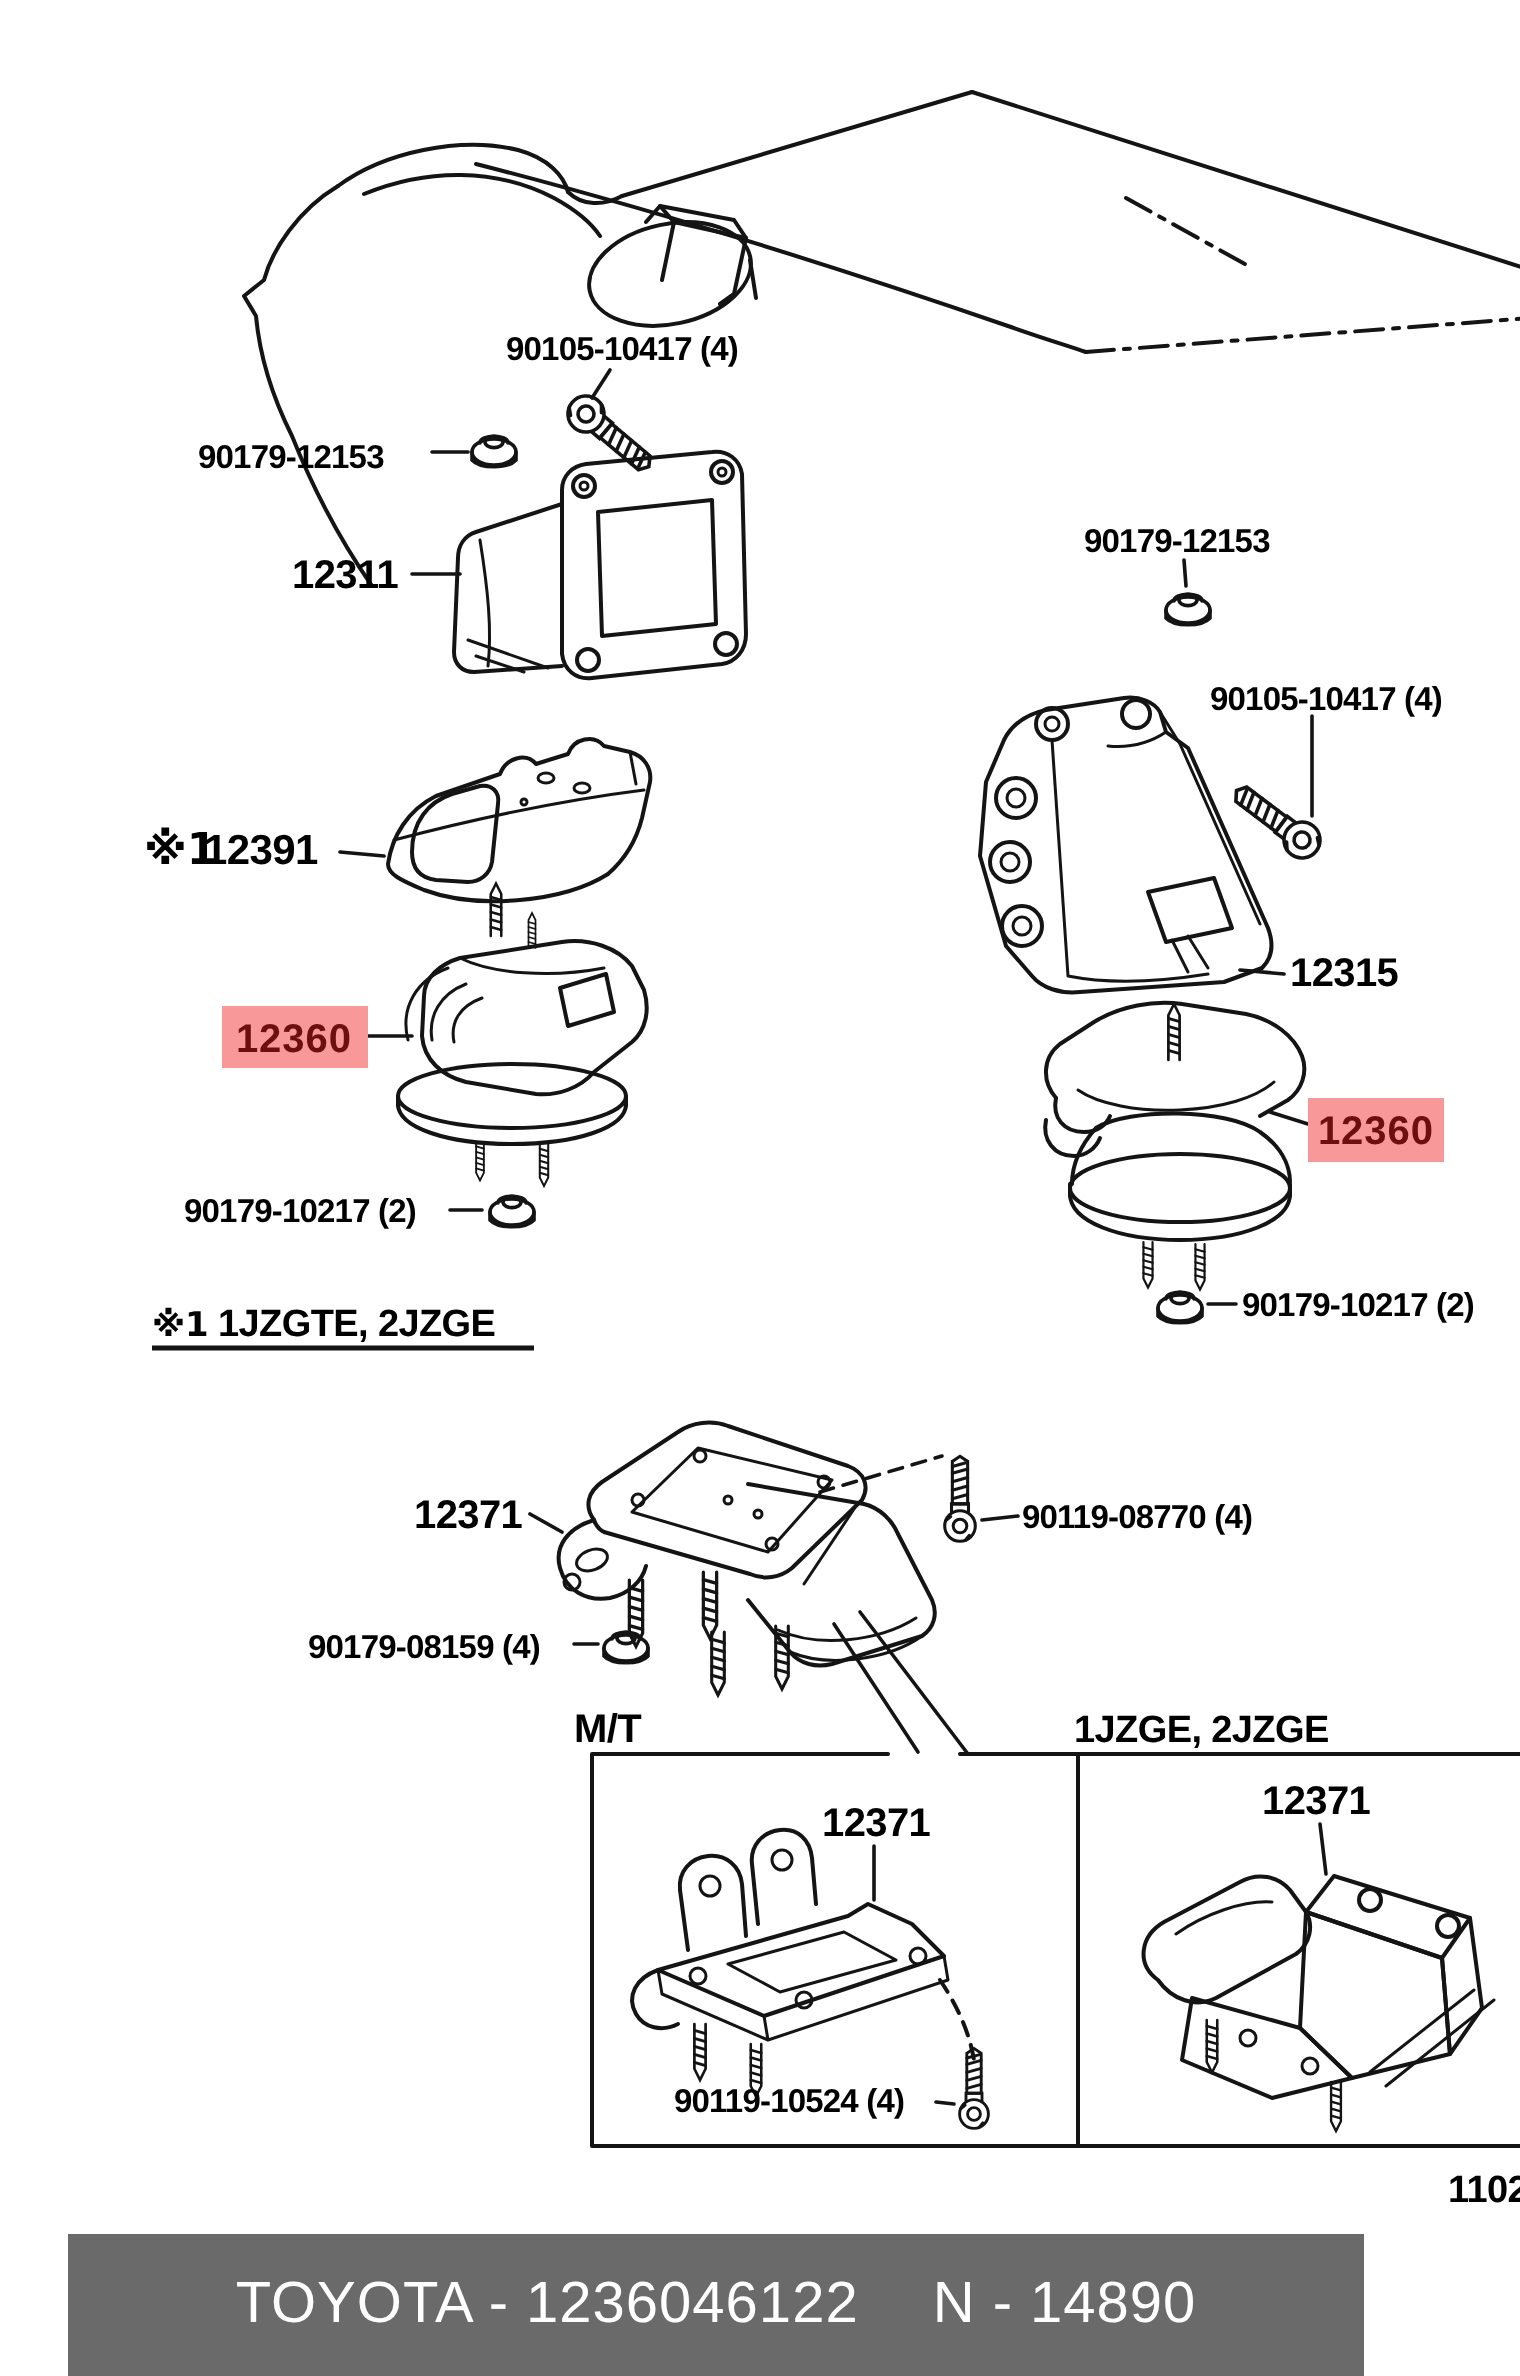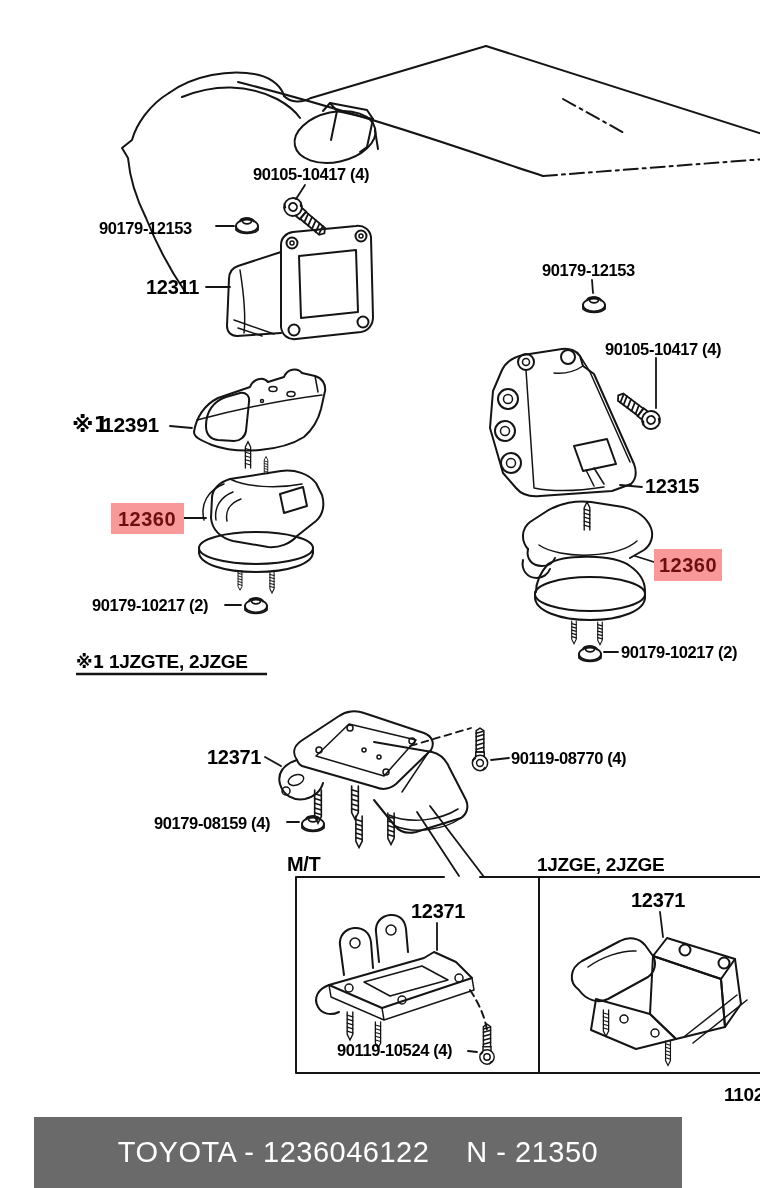--- a/index.html
+++ b/index.html
@@ -248,16 +248,16 @@
   <text class="pn-big" x="253" y="871">M/T</text>
   <text class="pn-big" style="font-size:19px" x="503" y="871">1JZGE, 2JZGE</text>
   <text class="pn-big" x="377" y="918">12371</text>
   <text class="pn-big" x="597" y="907">12371</text>
   <text class="pn" x="303" y="1056">90119-10524 (4)</text>
   <text class="pn-big" style="font-size:19px" x="690" y="1101">110210</text>
 </svg>
 
 <div class="footer">
   <span>TOYOTA - 1236046122</span>
-  <span>N - 21350</span>
+  <span>N - 14890</span>
 </div>
 
 </div>
 
 </body></html>

